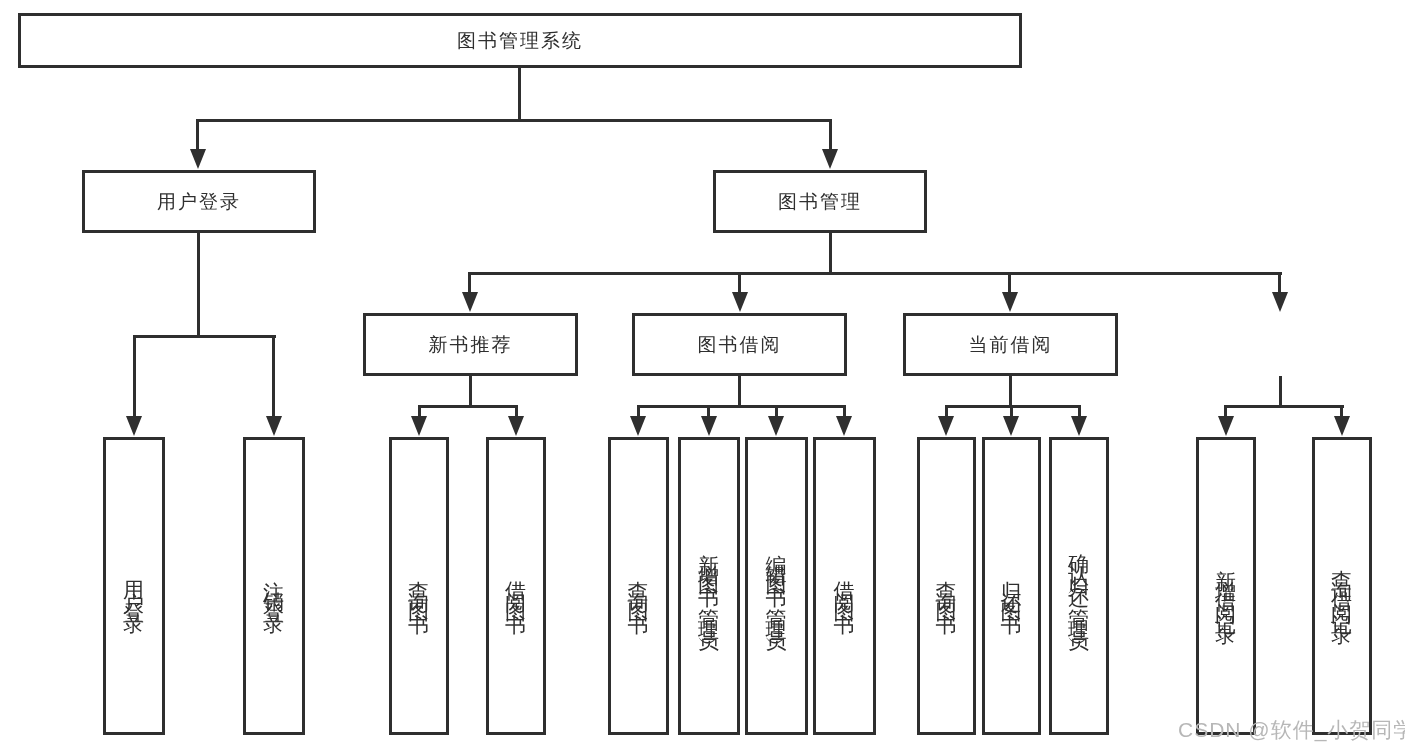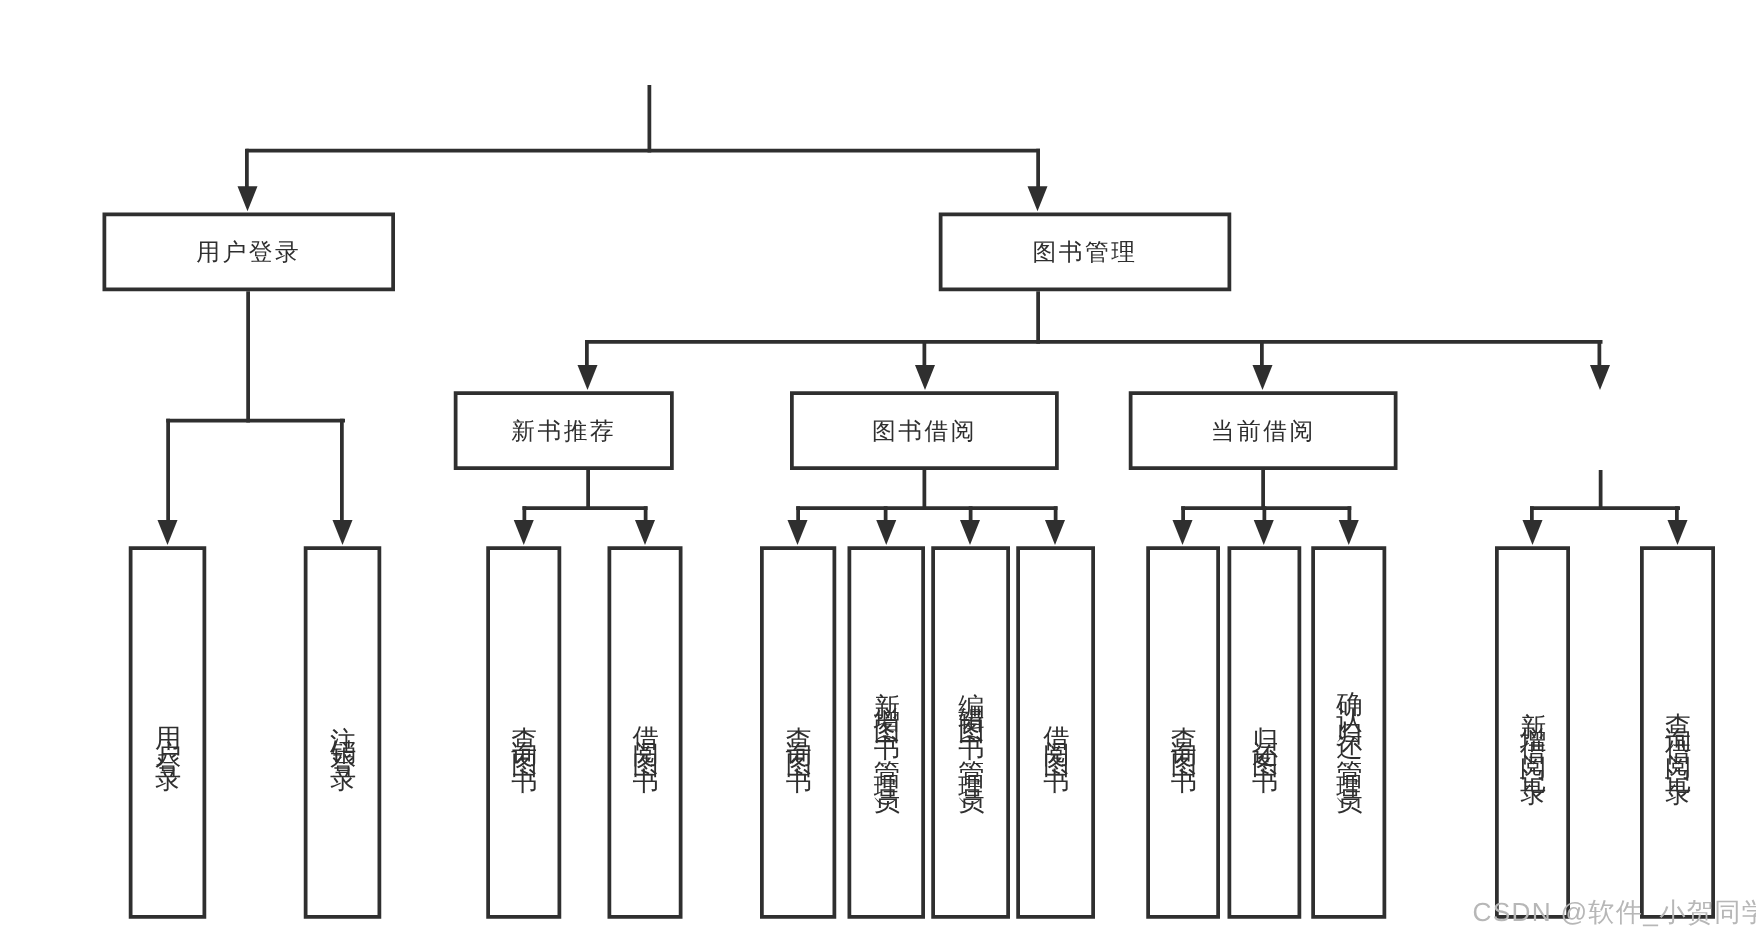--- a/index.html
+++ b/index.html
@@ -49,26 +49,27 @@
     color: #b7b7b7;
     letter-spacing: 1px;
     white-space: nowrap;
   }
 </style>
 </head>
 <body>
 
 <div class="canvas">
 
+  <div class="node" style="left:18px; top:13px; width:1004px; height:55px;">图书管理系统</div>
 
   <div class="node" style="left:82px; top:170px; width:234px; height:63px;">用户登录</div>
 
-  <div class="node" style="left:751px; top:170px; width:234px; height:63px;">图书管理</div>
+  <div class="node" style="left:713px; top:170px; width:214px; height:63px;">图书管理</div>
 
-  <div class="node" style="left:363px; top:313px; width:176px; height:63px;text-align:center;">新书推荐</div>
+  <div class="node" style="left:363px; top:313px; width:215px; height:63px;text-align:center;">新书推荐</div>
 
   <div class="node" style="left:903px; top:313px; width:215px; height:63px;">当前借阅</div>
 
   <div class="node" style="left:632px; top:313px; width:215px; height:63px;">图书借阅</div>
 
 
   <div class="leaf" style="left:103px; top:437px; width:62px; height:298px;">
     <span>用户登录</span>
   </div>
   <div class="leaf" style="left:243px; top:437px; width:62px; height:298px;">

